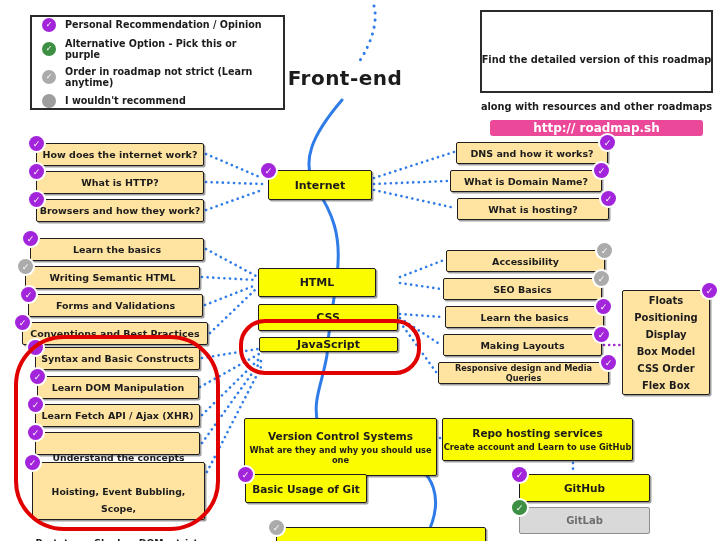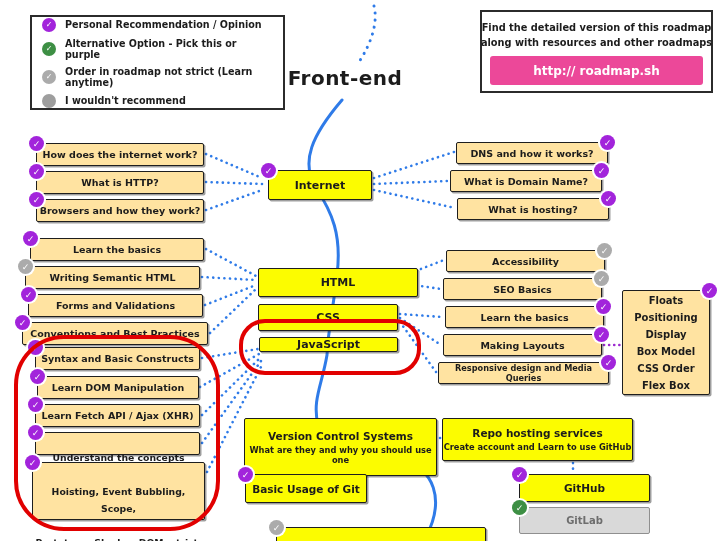--- a/index.html
+++ b/index.html
@@ -32,21 +32,21 @@
   .legend-row{display:flex;align-items:center;gap:9px;font-size:9.6px;font-weight:bold;}
   .legend-icon{width:14px;height:14px;border-radius:50%;color:#fff;font-size:8px;font-weight:bold;
                display:flex;align-items:center;justify-content:center;flex:0 0 auto;}
   .legend-icon.purple{background:#A224DB;}
   .legend-icon.green{background:#3D8F44;}
   .legend-icon.gray{background:#ABABAB;}
   .legend-icon.dot{background:#9E9E9E;}
   #infobox{position:absolute;left:480px;top:10px;width:233px;height:83px;border:2px solid #2b2b2b;
            background:#fff;z-index:3;box-sizing:border-box;padding:8px 8px 6px 8px;
            display:flex;flex-direction:column;align-items:center;}
-  #infobox .info-line{font-size:9.8px;font-weight:bold;line-height:15px;white-space:nowrap;}
+  #infobox .info-line{font-size:9.8px;font-weight:bold;line-height:15px;white-space:nowrap;margin-top:32px;}
   #info-button{margin-top:6px;width:100%;height:33px;background:#ec4899;color:#fff;border:none;
            border-radius:3px;font-family:"DejaVu Sans",sans-serif;font-size:12px;font-weight:bold;cursor:pointer;}
   #page-title{position:absolute;left:280px;top:66px;width:130px;text-align:center;
            font-size:20px;font-weight:bold;letter-spacing:.5px;z-index:3;}
   .concept-line{display:block;font-size:10px;line-height:17px;}
   .ml-line{display:block;font-size:9.3px;line-height:17px;margin-top:17px;}
 </style>
 </head>
 <body>
 
@@ -157,21 +157,21 @@
   </div>
   <div class="box tan" style="left:28px;top:294px;width:175px;height:23px;">
     <span class="check purple tl">✓</span>
     <span>Forms and Validations</span>
   </div>
   <div class="box tan" style="left:22px;top:322px;width:186px;height:23px;">
     <span class="check purple tl">✓</span>
     <span>Conventions and Best Practices</span>
   </div>
 
-  <div class="box yellow" style="left:258px;top:268px;width:160px;height:29px;">
+  <div class="box yellow" style="left:258px;top:268px;width:118px;height:29px;">
     <span>HTML</span>
   </div>
   <div class="box yellow" style="left:258px;top:304px;width:140px;height:27px;">
     <span>CSS</span>
   </div>
   <div class="box yellow" style="left:259px;top:337px;width:139px;height:15px;">
     <span>JavaScript</span>
   </div>
 
   <div class="box tan" style="left:446px;top:250px;width:159px;height:22px;">

